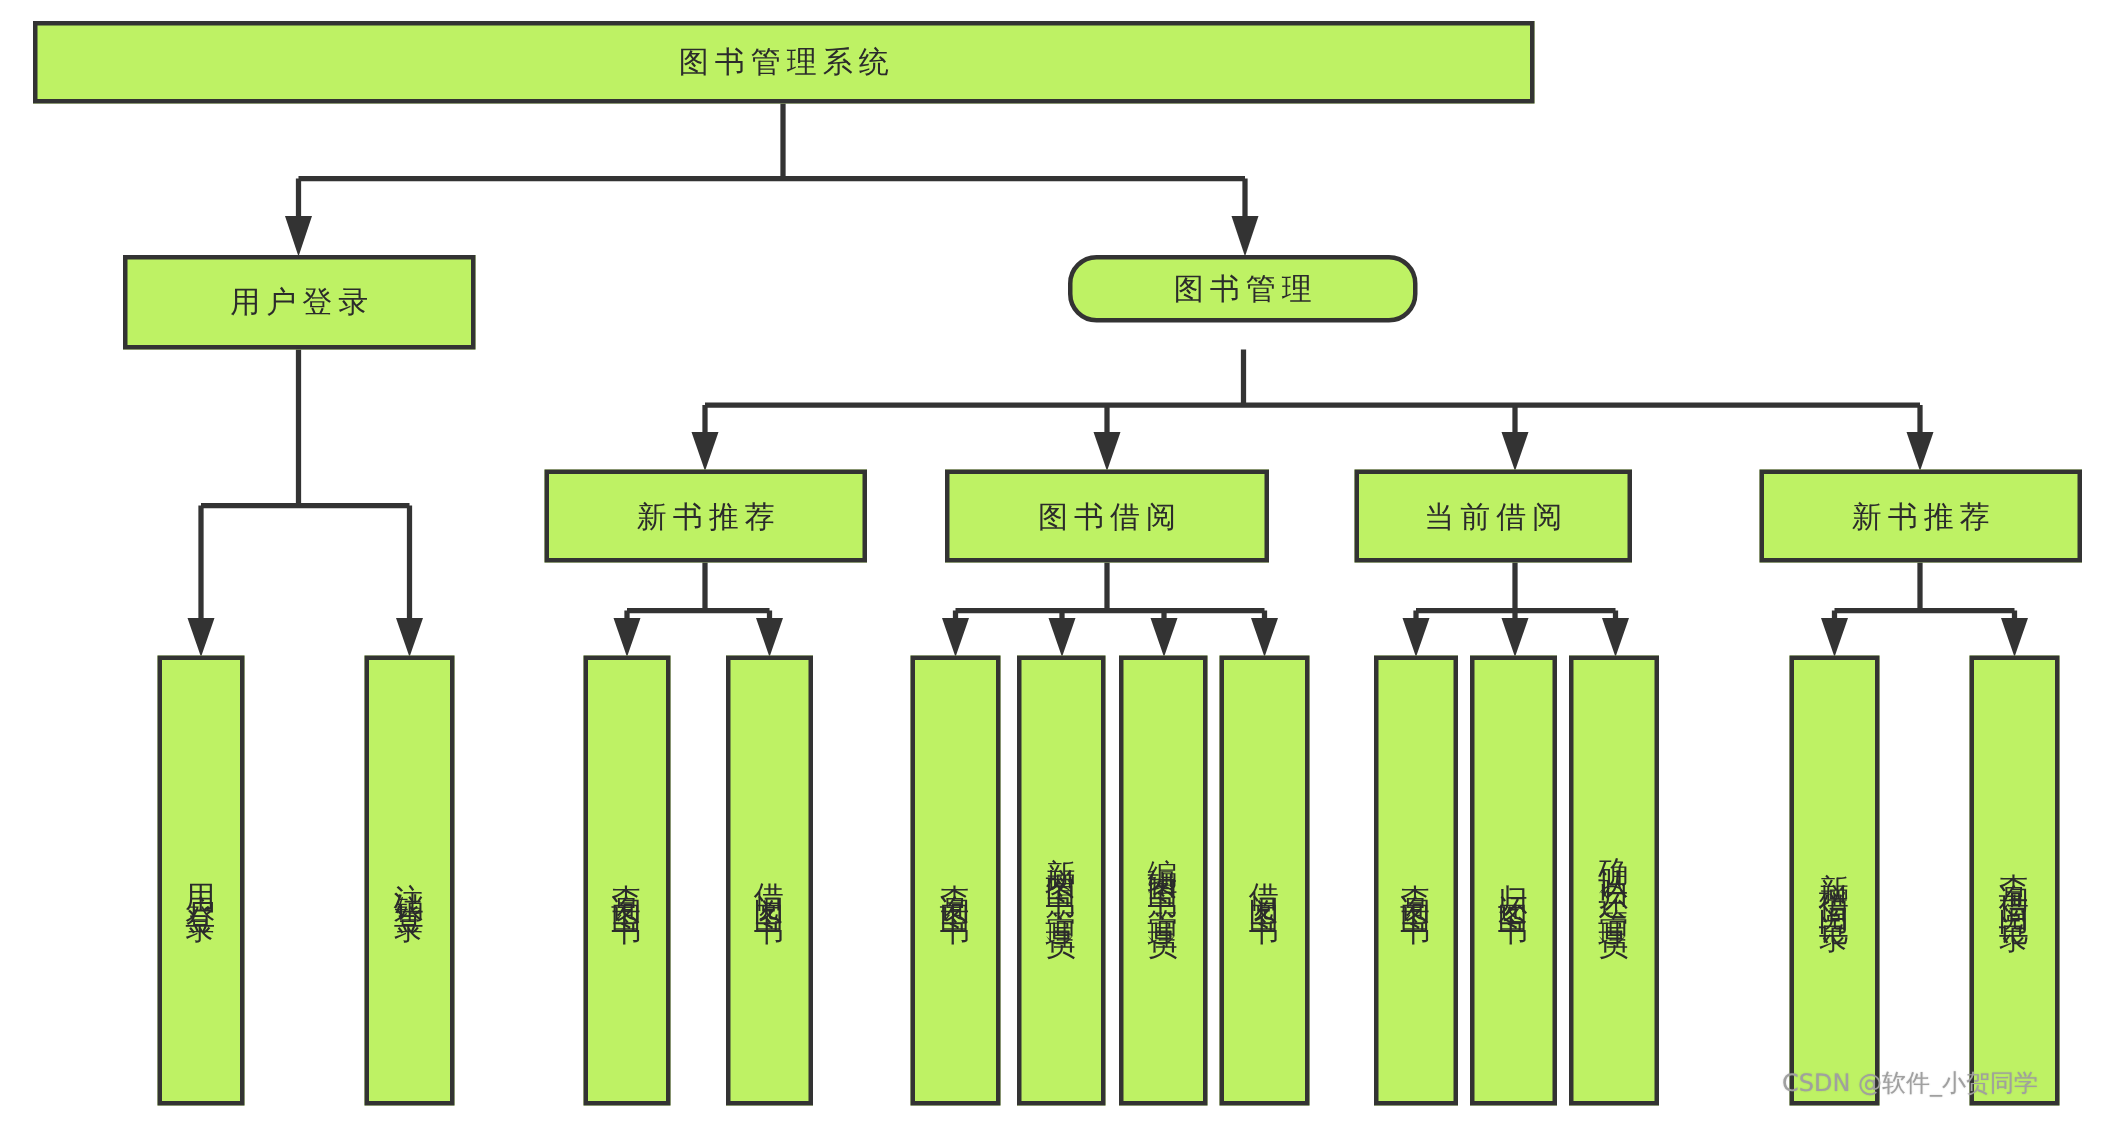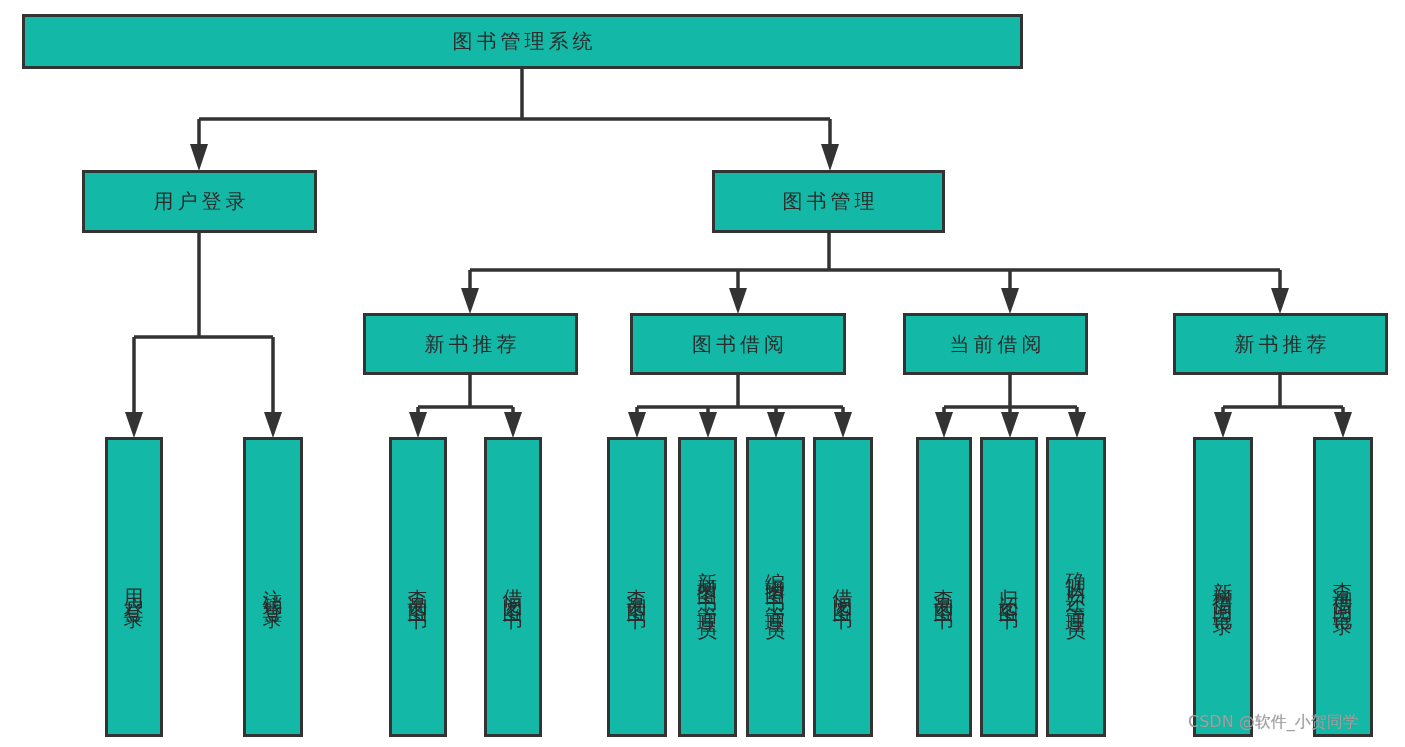--- a/index.html
+++ b/index.html
@@ -19,21 +19,21 @@
   }
   .connectors {
     position: absolute;
     left: 0;
     top: 0;
     z-index: 1;
   }
   .node {
     position: absolute;
     box-sizing: border-box;
-    background: #14b8a6;
+    background: #bef264;
     border: 3px solid #333333;
     display: flex;
     align-items: center;
     justify-content: center;
     z-index: 2;
     color: #2b2b2b;
   }
   .node .hlabel {
     font-size: 20px;
     letter-spacing: 4px;
@@ -109,21 +109,21 @@
     </g>
   </svg>
 
   <div class="node" style="left:22px; top:14px; width:1001px; height:55px;">
     <span class="hlabel">图书管理系统</span>
   </div>
 
   <div class="node" style="left:82px; top:170px; width:235px; height:63px;">
     <span class="hlabel">用户登录</span>
   </div>
-  <div class="node" style="left:712px; top:170px; width:233px; height:63px;">
+  <div class="node" style="left:712px; top:170px; width:233px; height:45px;border-radius:19px;">
     <span class="hlabel">图书管理</span>
   </div>
 
   <div class="node" style="left:363px; top:313px; width:215px; height:62px;">
     <span class="hlabel">新书推荐</span>
   </div>
   <div class="node" style="left:630px; top:313px; width:216px; height:62px;">
     <span class="hlabel">图书借阅</span>
   </div>
   <div class="node" style="left:903px; top:313px; width:185px; height:62px;">

